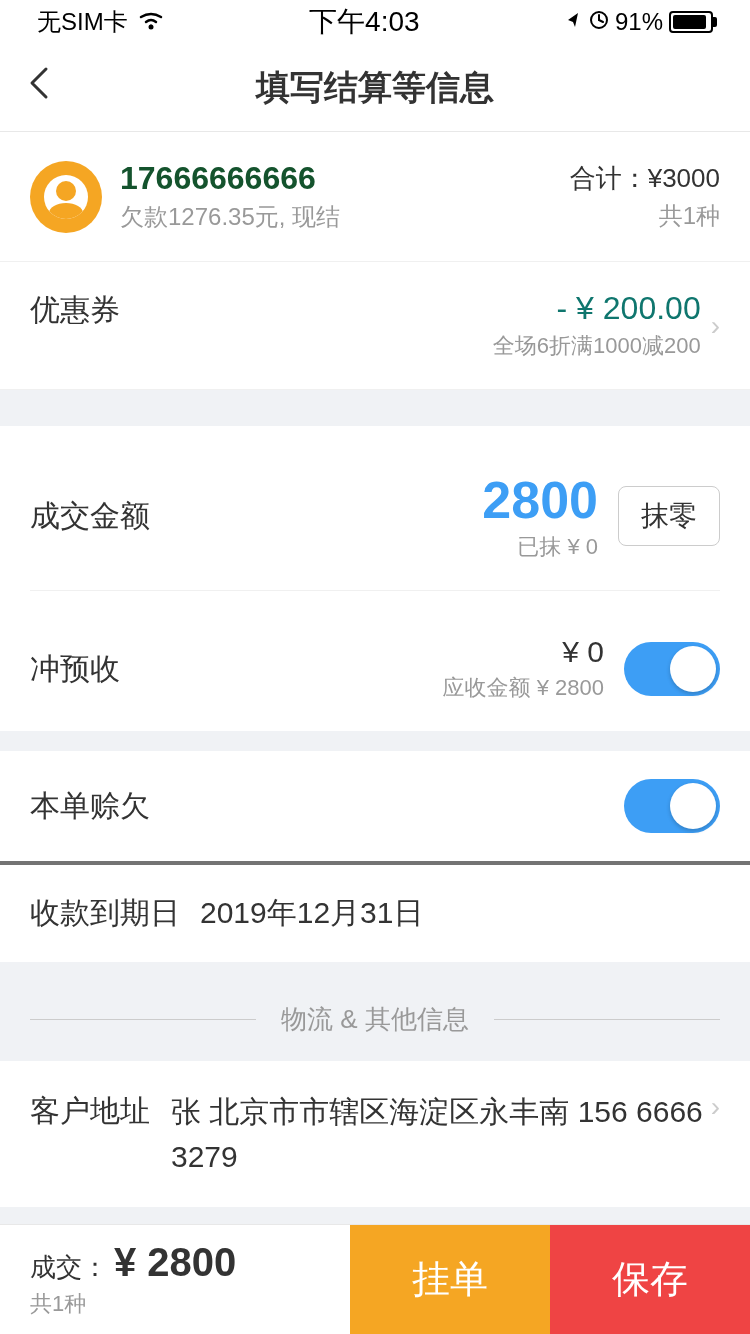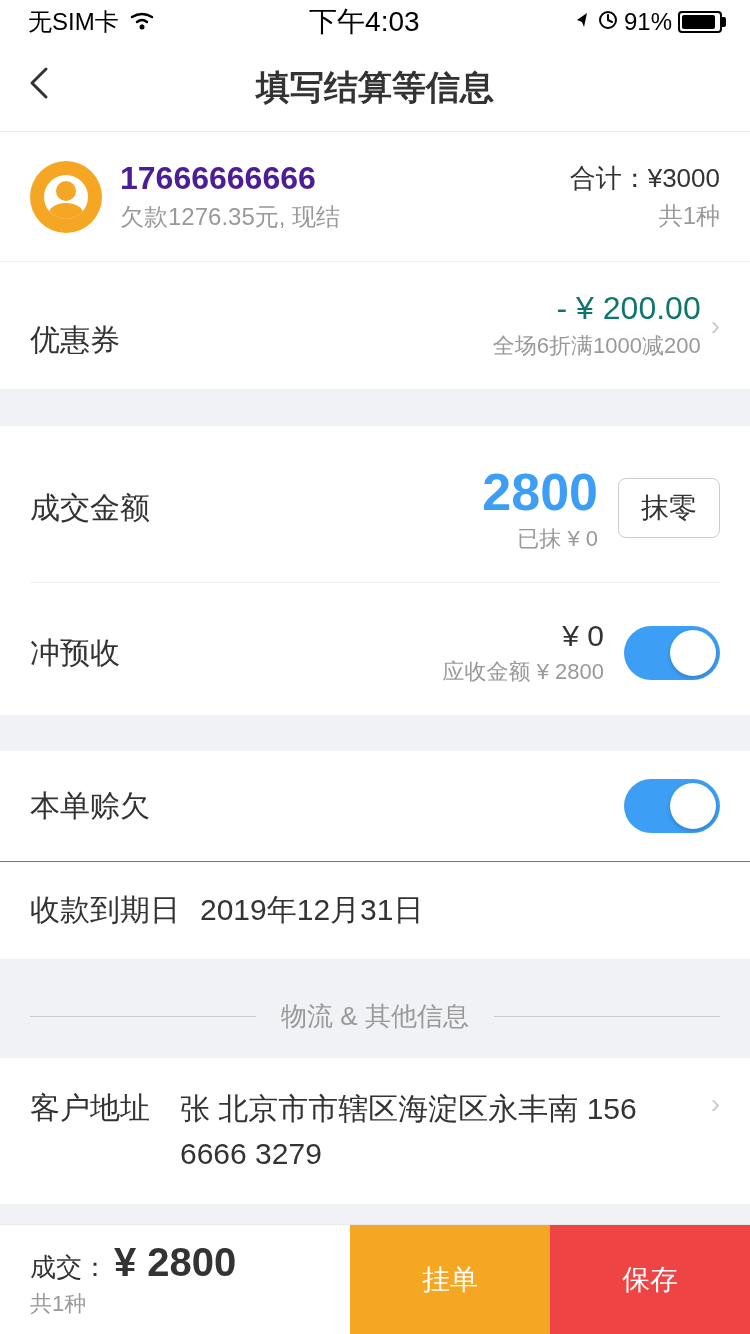--- a/index.html
+++ b/index.html
@@ -15,21 +15,21 @@
     }
 
     
     .status-bar {
       width: 750px;
       height: 44px;
       background: #fff;
       display: flex;
       align-items: center;
       justify-content: space-between;
-      padding: 0 28px;
+      padding: 0 37px;
       font-size: 24px;
       color: #000;
     }
     .status-bar-left {
       display: flex;
       align-items: center;
       gap: 8px;
     }
     .status-bar-center {
       font-size: 28px;
@@ -154,21 +154,21 @@
       background: #f5a623;
       border-radius: 50% 50% 0 0;
       bottom: -4px;
       left: 50%;
       transform: translateX(-50%);
     }
     .user-details {}
     .user-phone {
       font-size: 32px;
       font-weight: 600;
-      color: #4c1d95;
+      color: #14532d;
     }
     .user-sub {
       font-size: 24px;
       color: #999;
       margin-top: 4px;
     }
     .user-info-right {
       text-align: right;
     }
     .total-label {
@@ -177,21 +177,21 @@
     }
     .total-count {
       font-size: 24px;
       color: #999;
       margin-top: 4px;
     }
 
     
     .coupon-row {
       display: flex;
-      align-items: flex-end;
+      align-items: flex-start;
       justify-content: space-between;
       padding: 28px 30px;
       background: #fff;
       border-bottom: 1px solid #f0f0f0;
     }
     .coupon-label {
       font-size: 30px;
       color: #333;
     }
     .coupon-right {
@@ -219,21 +219,21 @@
 
     
     .section-divider {
       height: 20px;
       background: #f0f2f5;
     }
 
     
     .amount-section {
       background: #fff;
-      padding: 8px 30px;
+      padding: 16px 30px;
       margin-bottom: 0;
     }
     .amount-row {
       display: flex;
       align-items: center;
       justify-content: space-between;
       padding: 28px 0;
       border-bottom: 1px solid #f0f0f0;
     }
     .amount-label {
@@ -319,22 +319,21 @@
       box-shadow: 0 2px 4px rgba(0,0,0,0.2);
     }
 
     
     .debt-section {
       background: #fff;
       padding: 28px 30px;
       display: flex;
       align-items: center;
       justify-content: space-between;
-      margin-top: 16px;
-      border-bottom: 1px solid #737373;
+      border-bottom: 4px solid #737373;
     }
     .debt-label {
       font-size: 30px;
       color: #333;
     }
 
     
     .due-date-row {
       background: #fff;
       padding: 28px 30px;
@@ -372,21 +371,21 @@
       color: #999;
     }
 
     
     .address-row {
       background: #fff;
       padding: 28px 30px;
       display: flex;
       align-items: flex-start;
       justify-content: space-between;
-      gap: 10px;
+      gap: 1px;
       margin-bottom: 8px;
     }
     .address-label {
       font-size: 30px;
       color: #333;
       flex-shrink: 0;
       margin-top: 2px;
     }
     .address-value {
       font-size: 30px;
@@ -451,21 +450,21 @@
     .bottom-btn-save {
       width: 200px;
       height: 110px;
       background: #ef4444;
       display: flex;
       align-items: center;
       justify-content: center;
       cursor: pointer;
     }
     .btn-text {
-      font-size: 28px;
+      font-size: 38px;
       color: #fff;
       font-weight: 500;
     }
   </style>
 </head>
 <body>
 
 <div class="status-bar">
   <div class="status-bar-left">
     <span>无SIM卡</span>

